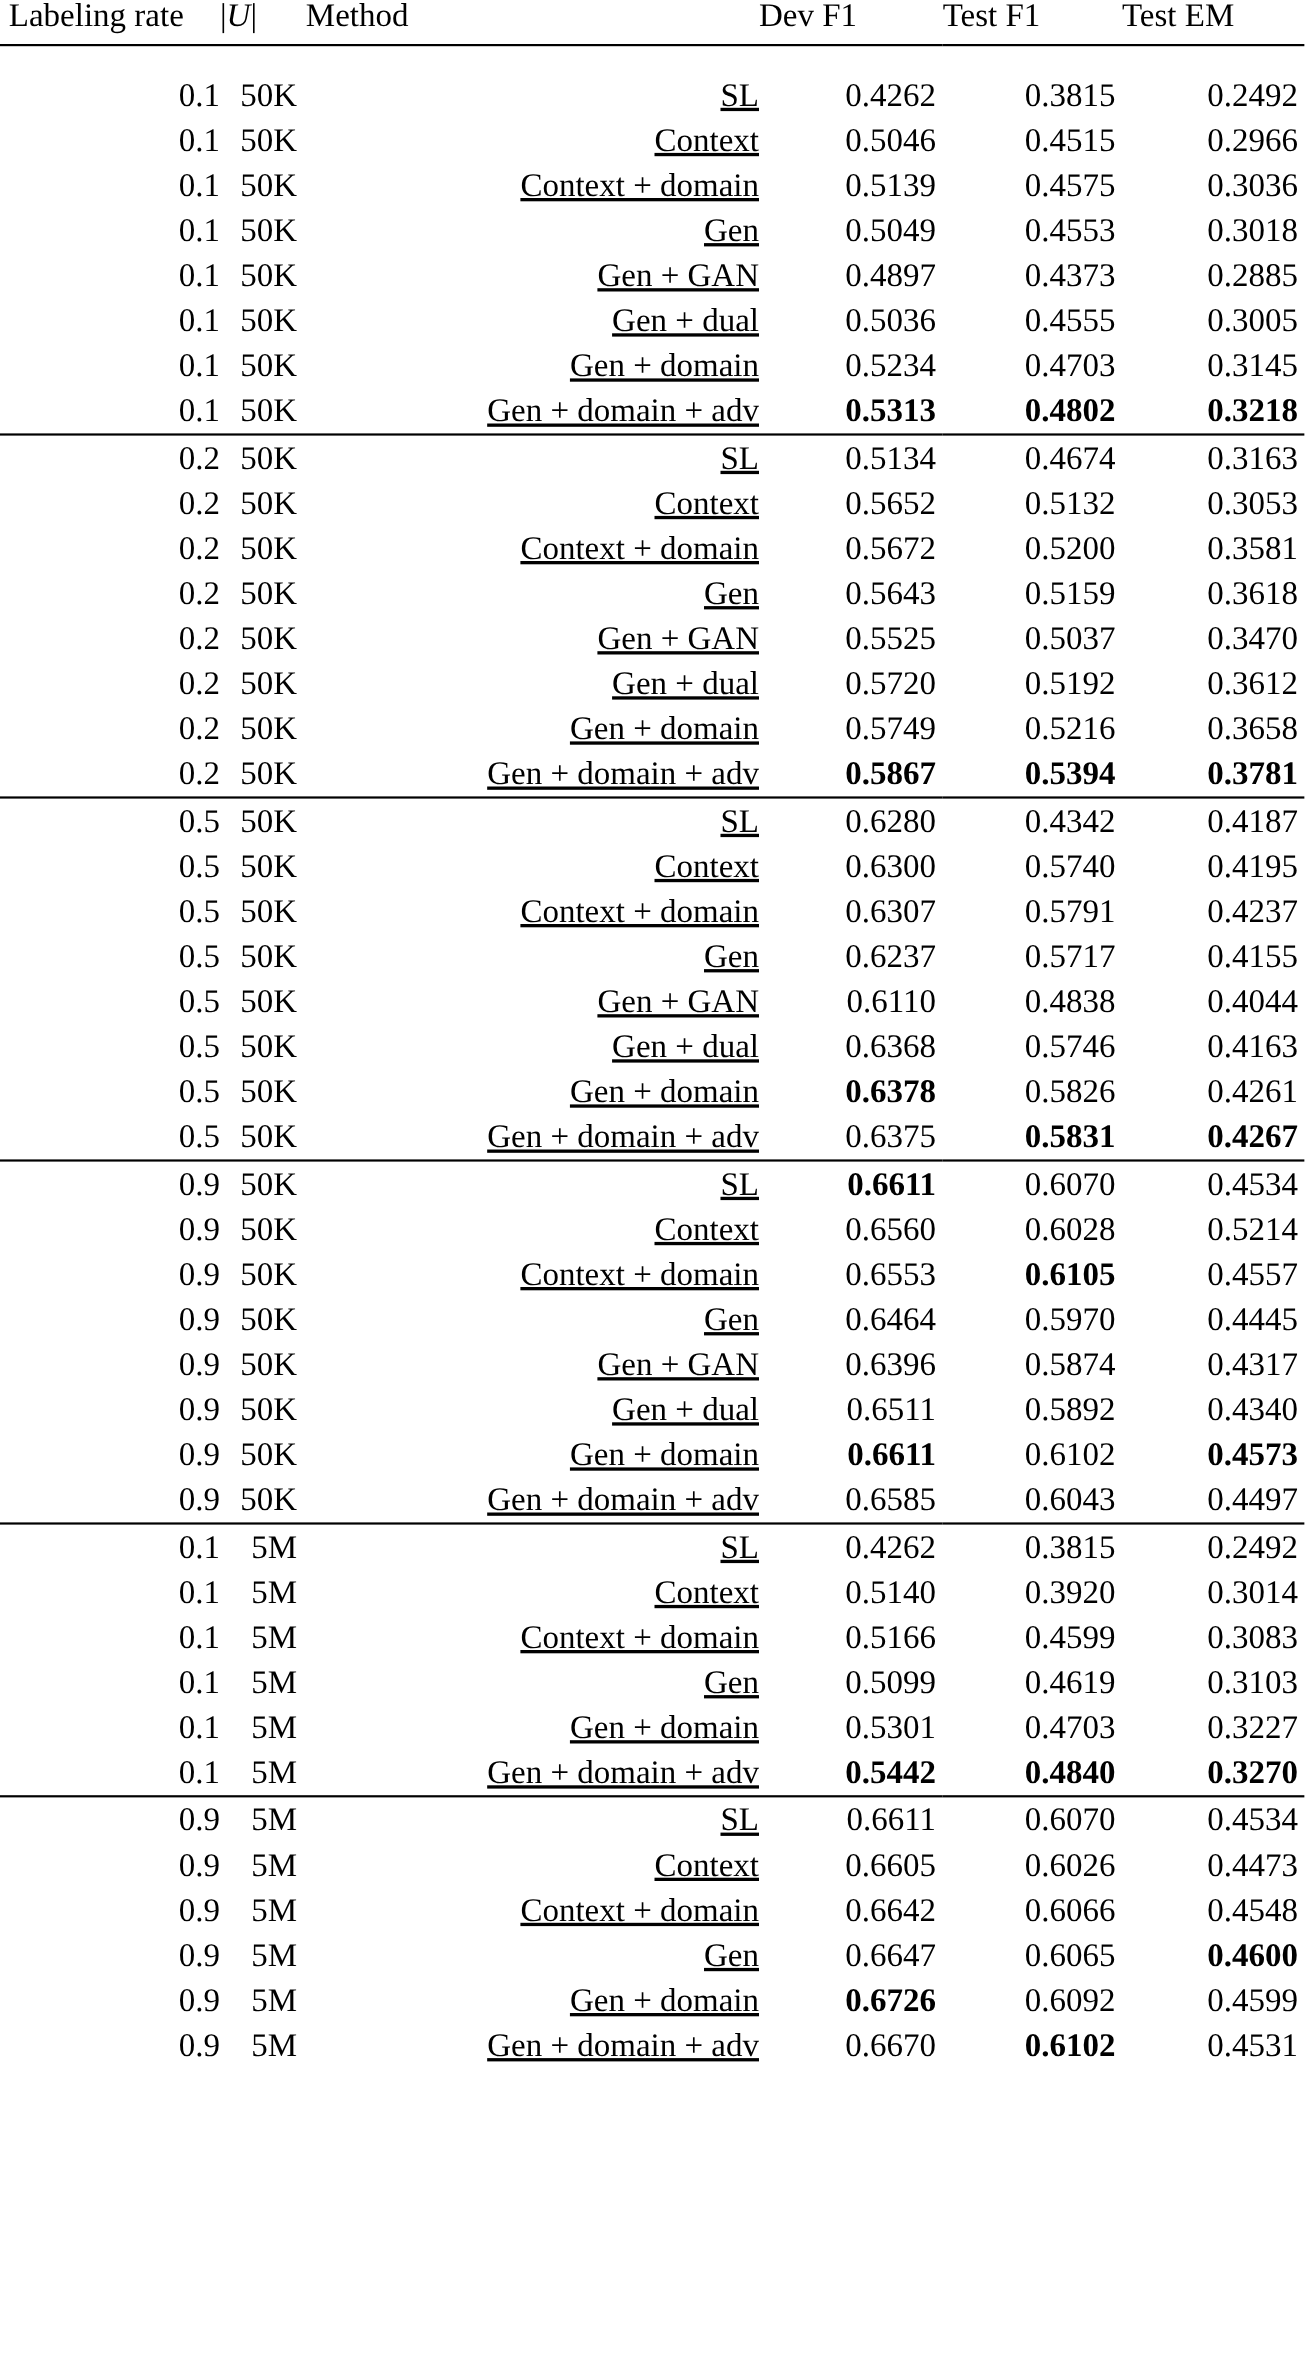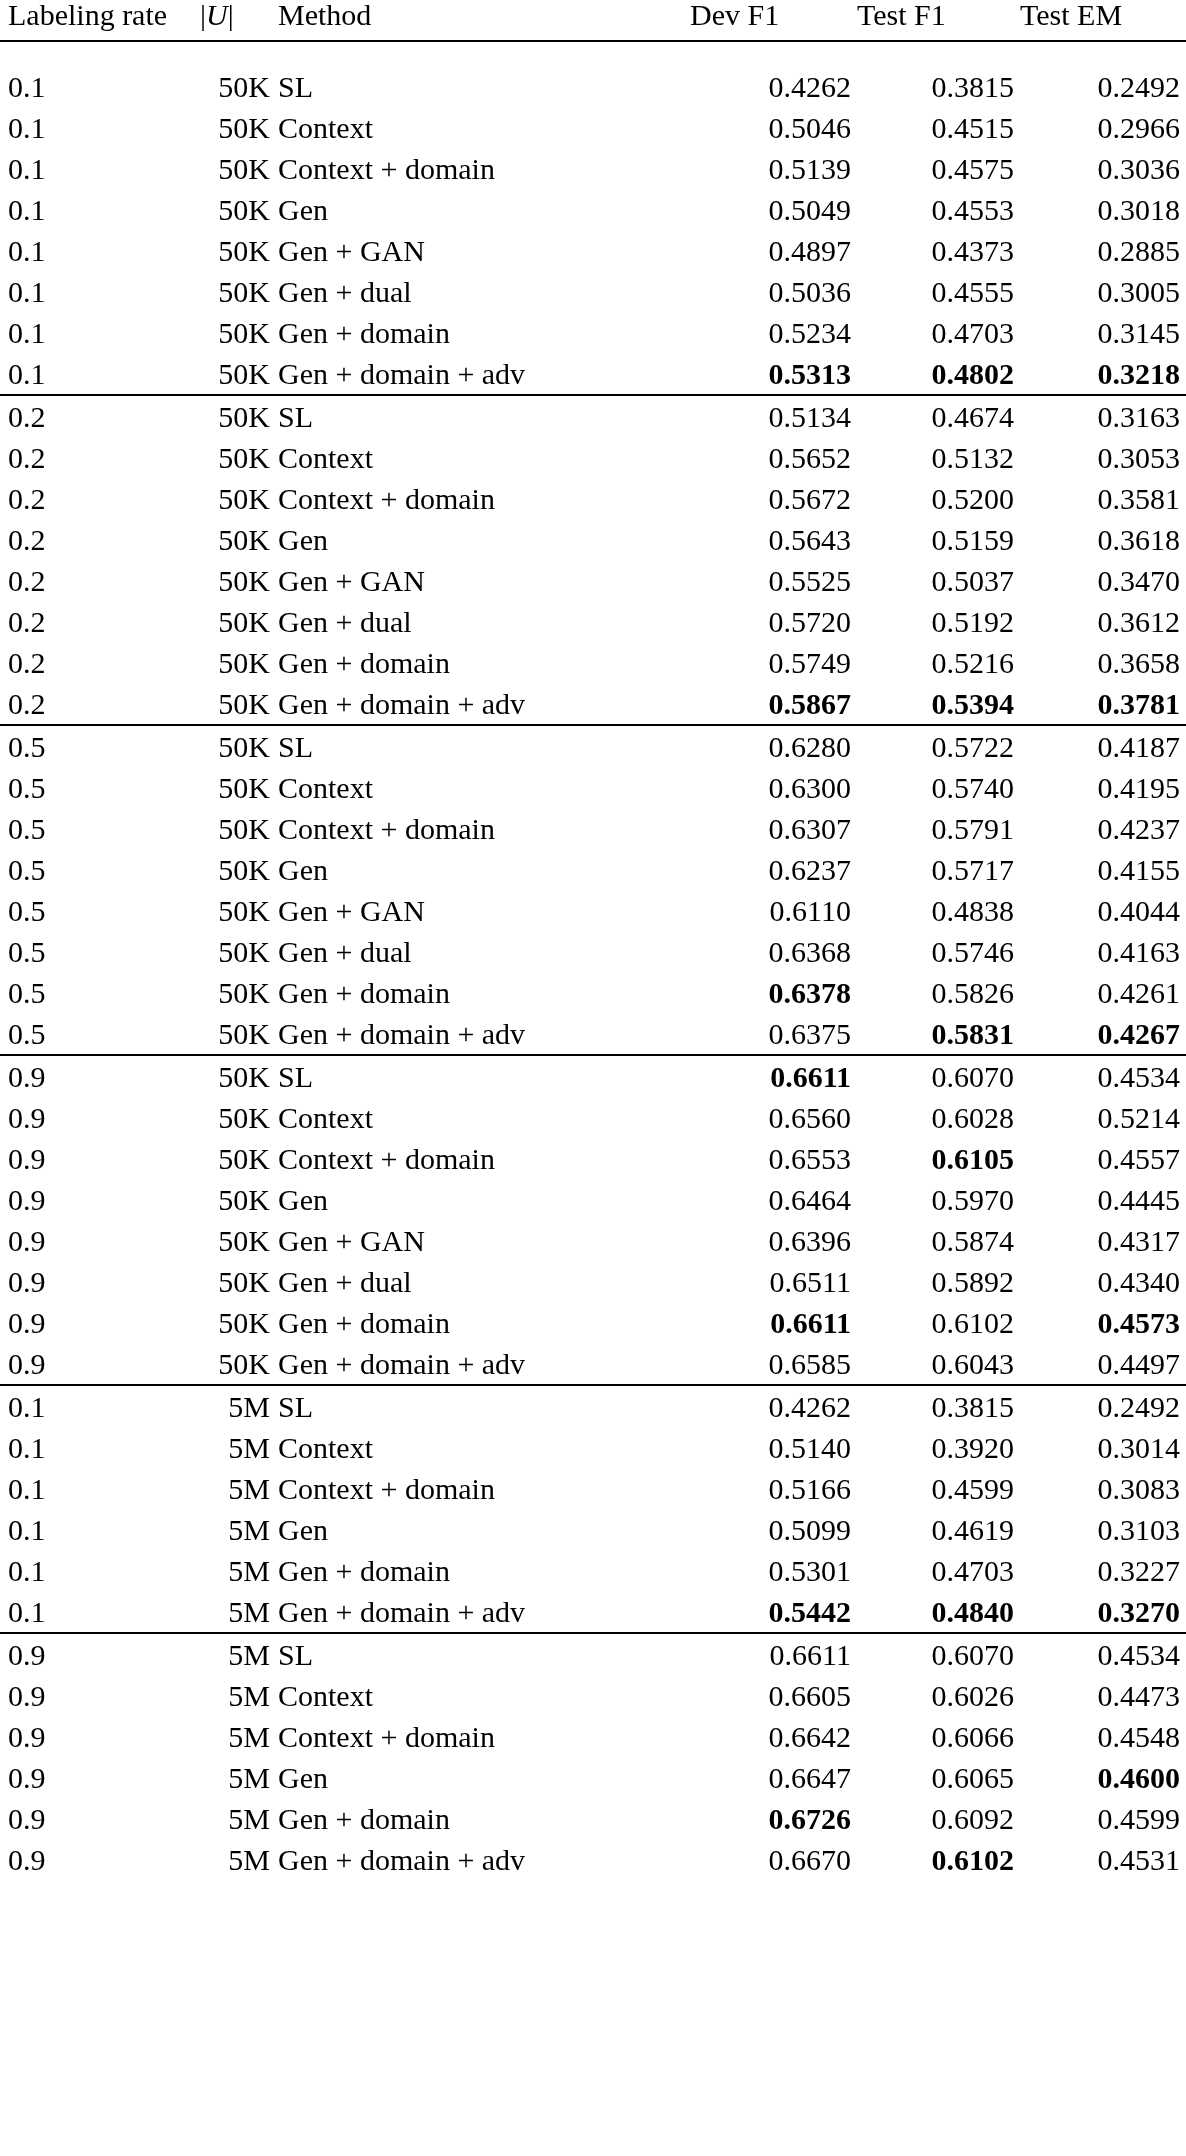--- a/index.html
+++ b/index.html
@@ -52,23 +52,23 @@
   thead tr.head-row th {
     border-bottom: 2.5px solid #000;
   }
 
   tbody td {
     padding: 5.5px 0 5.5px 0;
     vertical-align: baseline;
     white-space: nowrap;
     font-size: 30px;
   }
-  tbody td.rate   { padding-left: 8px; text-align: left; }
+  tbody td.rate   { padding-left: 8px; text-align: right; }
   tbody td.uset   { text-align: right; }
-  tbody td.method { padding-left: 8px; text-align: left; }
+  tbody td.method { padding-left: 8px; text-align: right; text-decoration: underline; }
   tbody td.num    { text-align: right; padding-right: 6px; }
 
   tbody tr.spacer-row td {
     padding: 0;
     height: 24px;
     line-height: 0;
     font-size: 0;
   }
 
   tbody tr.block-start td {
@@ -233,21 +233,21 @@
           <td class="method">Gen + domain + adv</td>
           <td class="num bold">0.5867</td>
           <td class="num bold">0.5394</td>
           <td class="num bold">0.3781</td>
         </tr>
         <tr class="block-start">
           <td class="rate">0.5</td>
           <td class="uset">50K</td>
           <td class="method">SL</td>
           <td class="num">0.6280</td>
-          <td class="num">0.5722</td>
+          <td class="num">0.4342</td>
           <td class="num">0.4187</td>
         </tr>
         <tr>
           <td class="rate">0.5</td>
           <td class="uset">50K</td>
           <td class="method">Context</td>
           <td class="num">0.6300</td>
           <td class="num">0.5740</td>
           <td class="num">0.4195</td>
         </tr>

